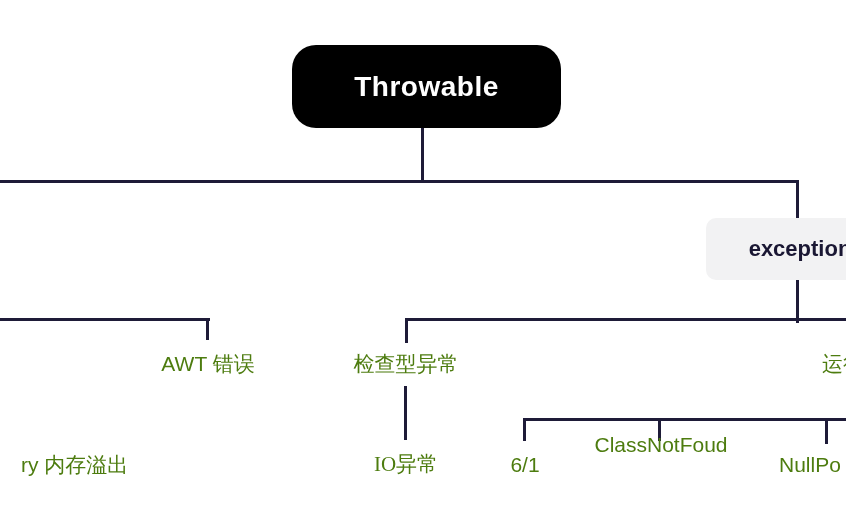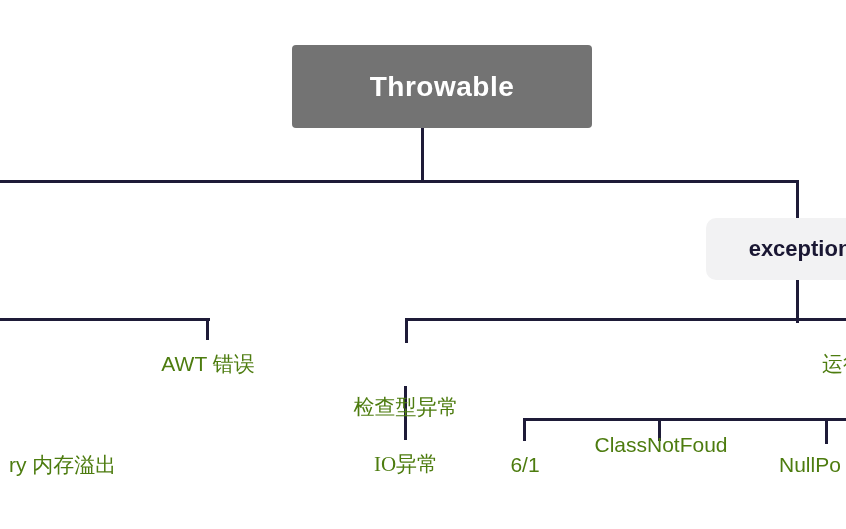--- a/index.html
+++ b/index.html
@@ -21,24 +21,24 @@
   .node {
     position: absolute;
     display: flex;
     align-items: center;
     justify-content: center;
     box-sizing: border-box;
   }
   .node-root {
     left: 292px;
     top: 45px;
-    width: 300px;
+    width: 269px;
     height: 83px;
-    background: #737373;
-    border-radius: 4px;
+    background: #000000;
+    border-radius: 24px;
     color: #ffffff;
     font-size: 28px;
     font-weight: bold;
     z-index: 2;
     letter-spacing: 0.5px;
   }
   .node-exception {
     left: 706px;
     top: 218px;
     width: 188px;
@@ -70,23 +70,23 @@
   .h-right-branch  { left: 405px; top: 318px; width: 441px; height: 3px; }
   .tick-checked    { left: 405px; top: 318px; width: 3px;  height: 25px; }
   .v-checked-io    { left: 404px; top: 386px; width: 3px;  height: 54px; }
   .h-runtime       { left: 523px; top: 418px; width: 323px; height: 3px; }
   .tick-divzero    { left: 523px; top: 418px; width: 3px;  height: 23px; }
   .tick-cnf        { left: 658px; top: 418px; width: 3px;  height: 23px; }
   .tick-np         { left: 825px; top: 418px; width: 3px;  height: 26px; }
 
   
   .lbl-awt      { left: 148px; top: 351px; width: 120px; }
-  .lbl-checked  { left: 346px; top: 351px; width: 120px; margin-top: 43px; }
+  .lbl-checked  { left: 346px; top: 351px; width: 120px; }
   .lbl-runtime  { left: 822px; top: 351px; }
-  .lbl-memory   { left: 9px;   top: 452px; }
+  .lbl-memory   { left: 0px;   top: 452px; padding-left: 21px; }
   .lbl-io       { left: 346px; top: 452px; width: 120px; font-family: Liberation Serif, serif; }
   .lbl-divzero  { left: 485px; top: 452px; width: 80px; }
   .lbl-cnf      { left: 581px; top: 432px; width: 160px; }
   .lbl-np       { left: 779px; top: 452px; }
 </style>
 </head>
 <body>
 
 <div class="line v-root"></div>
 <div class="line h-main"></div>

